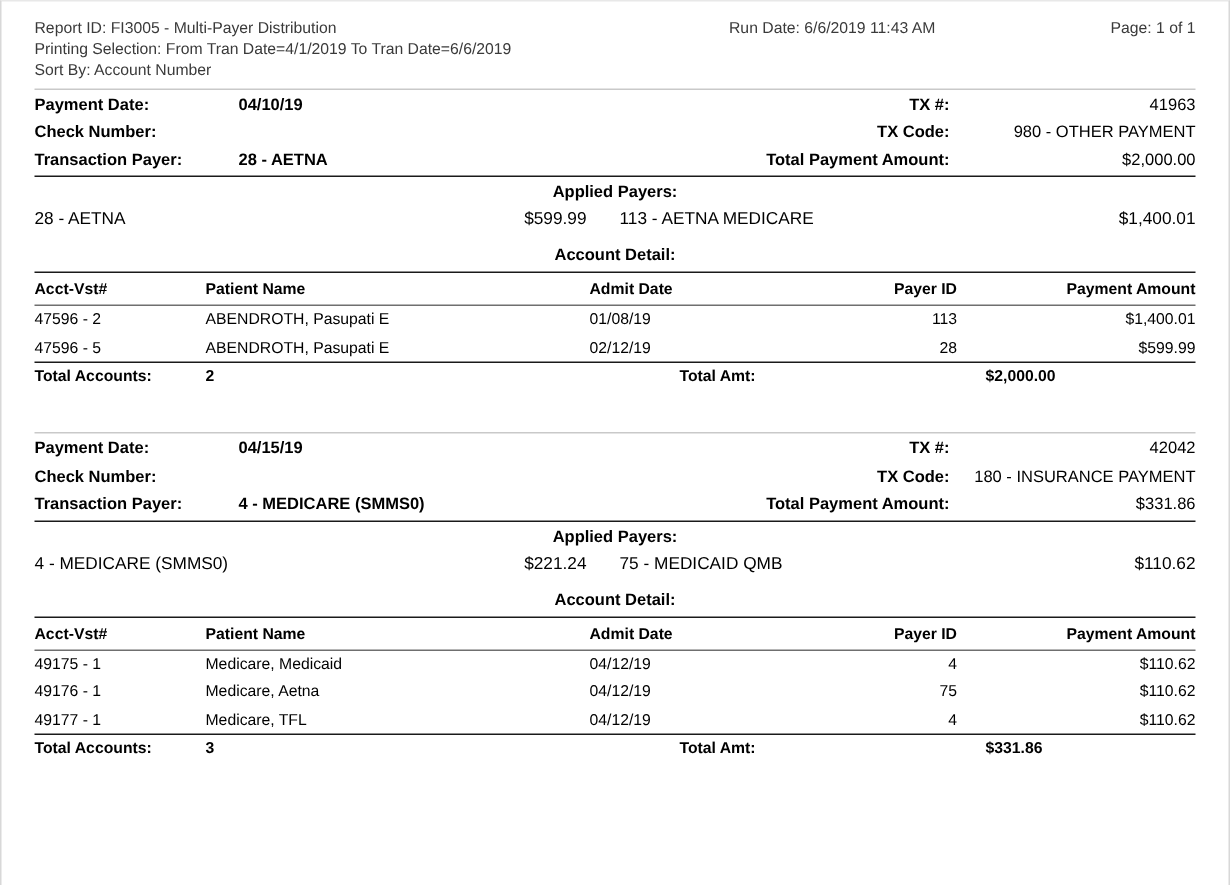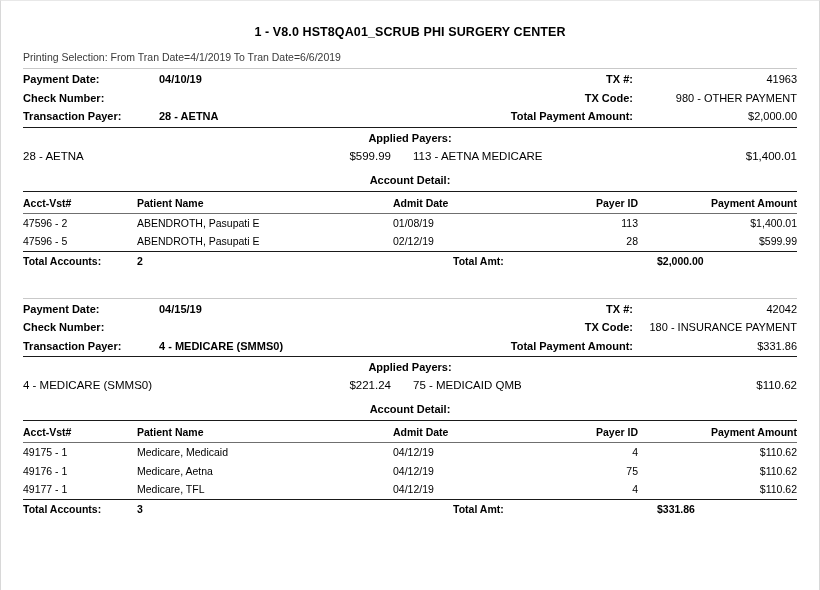--- a/index.html
+++ b/index.html
@@ -153,25 +153,32 @@
   .t-rval { position: absolute; left: 634px; top: 3px; font-weight: bold; }
 
   .gap { height: 22px; }
 </style>
 </head>
 <body>
 
 <div id="page">
   <div class="sheet">
 
-    <div class="doc-title">1 - V8.0 HST8QA01_SCRUB PHI SURGERY CENTER</div>
 
     <div class="meta">
       <div class="meta-row">
+        <span class="meta-left">Report ID: FI3005 - Multi-Payer Distribution</span>
+        <span class="meta-mid">Run Date: 6/6/2019 11:43 AM</span>
+        <span class="meta-right">Page: 1 of 1</span>
+      </div>
+      <div class="meta-row">
         <span class="meta-left">Printing Selection: From Tran Date=4/1/2019 To Tran Date=6/6/2019</span>
+      </div>
+      <div class="meta-row">
+        <span class="meta-left">Sort By: Account Number</span>
       </div>
     </div>
 
     <div class="rule-light"></div>
 
     <div class="pay-block">
       <div class="pay-row">
         <span class="pay-lbl">Payment Date:</span>
         <span class="pay-val">04/10/19</span>
         <span class="pay-rlbl">TX #:</span>

